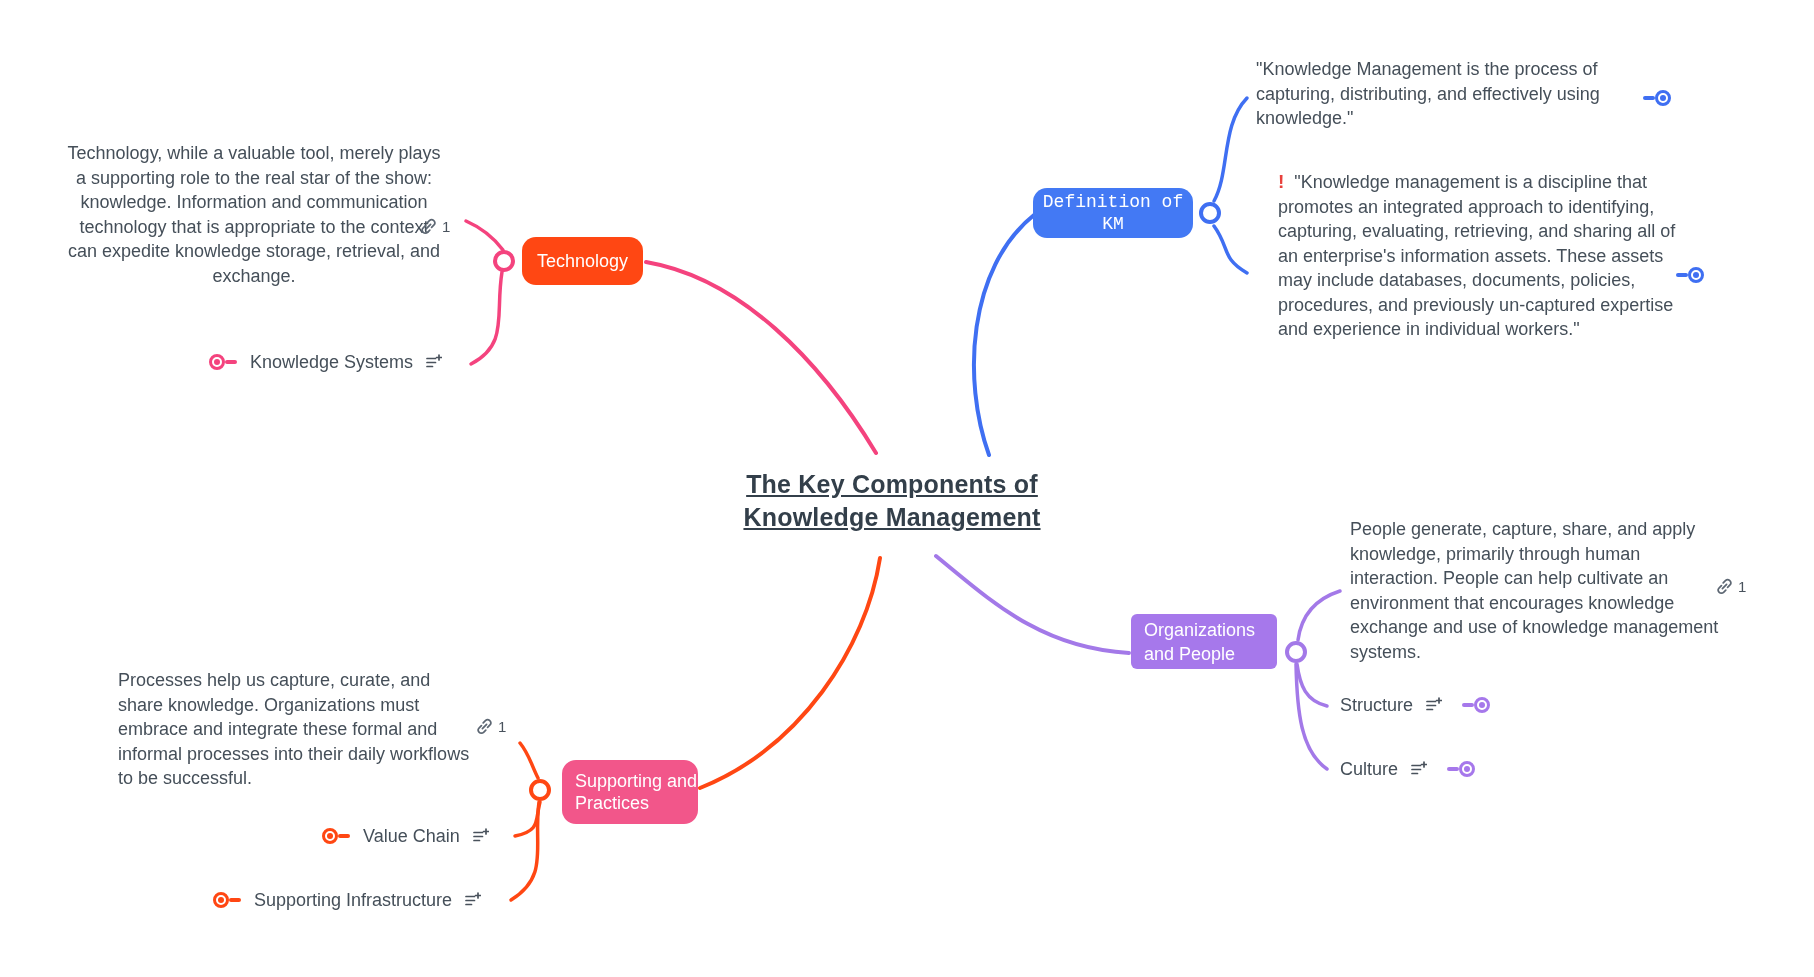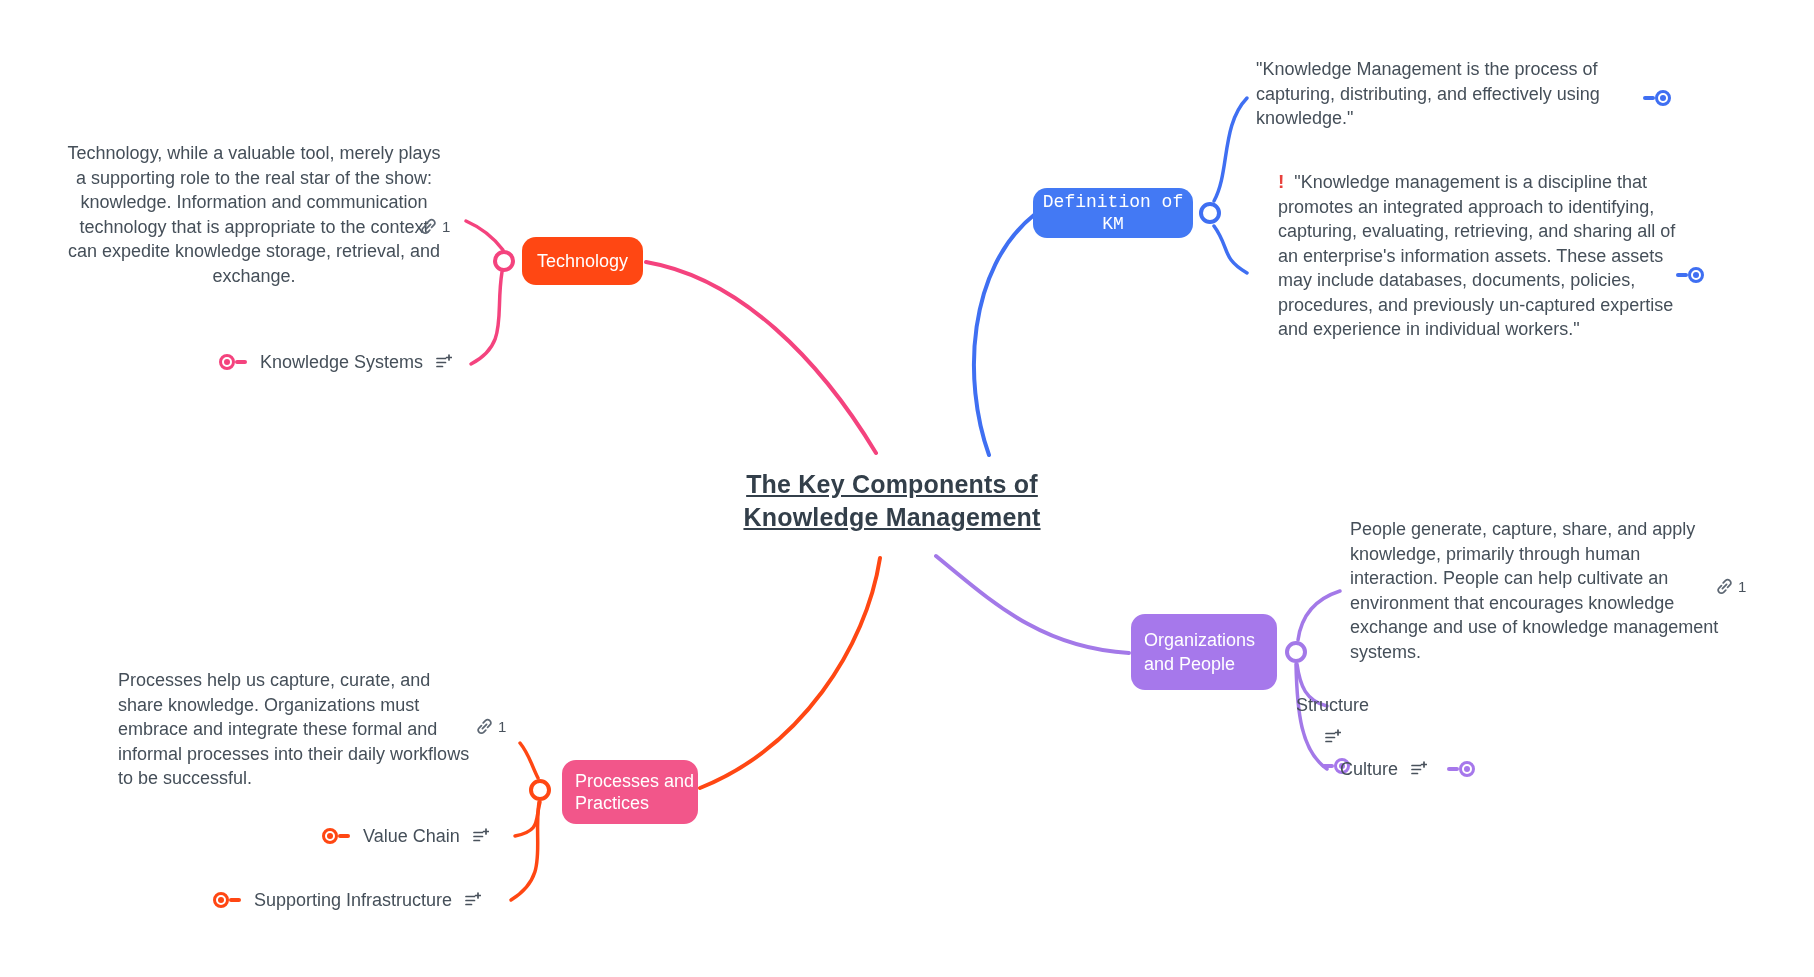--- a/index.html
+++ b/index.html
@@ -16,21 +16,21 @@
 
   .node{
     position:absolute;border-radius:14px;color:#ffffff;font-size:18px;
     display:flex;align-items:center;justify-content:center;text-align:center;
     line-height:22px;cursor:pointer;
   }
   .node.left-align{justify-content:flex-start;text-align:left;padding-left:13px;box-sizing:border-box;}
   .node-definition{left:1033px;top:188px;width:160px;height:50px;background:#4379F4;font-family:Liberation Mono, monospace;}
   .node-technology{left:522px;top:237px;width:121px;height:48px;background:#FF4713;}
   .node-processes{left:562px;top:760px;width:136px;height:64px;background:#F2568A;}
-  .node-people{left:1131px;top:614px;width:146px;height:76px;background:#A678EB;line-height:24px;}
+  .node-people{left:1131px;top:614px;width:146px;height:55px;background:#A678EB;line-height:24px;border-radius:6px;}
 
   .toggle{
     position:absolute;width:14px;height:14px;border-radius:50%;
     background:#fff;border:4px solid #000;cursor:pointer;
   }
 
   .note-block{
     position:absolute;font-size:18px;line-height:24.5px;color:#454f59;cursor:pointer;
   }
   .excl{font-weight:bold;color:#e8413c;font-size:19px;margin-right:10px;}
@@ -87,21 +87,21 @@
     </g>
   </svg>
 
   <div class="map-title">
     <div>The Key Components of</div>
     <div>Knowledge Management</div>
   </div>
 
   <div class="node node-definition">Definition of KM</div>
   <div class="node node-technology">Technology</div>
-  <div class="node node-processes left-align">Processes and Practices</div>
+  <div class="node node-processes left-align">Supporting and Practices</div>
   <div class="node node-people left-align">Organizations and People</div>
 
   <div class="toggle" style="left:1199px;top:202px;border-color:#3F6FF2;"></div>
   <div class="toggle" style="left:493px;top:250px;border-color:#F4437E;"></div>
   <div class="toggle" style="left:529px;top:779px;border-color:#FF4713;"></div>
   <div class="toggle" style="left:1285px;top:641px;border-color:#A379E8;"></div>
 
   <div class="note-block" style="left:1256px;top:57px;width:420px;">
     <span>"Knowledge Management is the process of capturing, distributing, and effectively using knowledge."</span>
   </div>
@@ -123,21 +123,21 @@
   </div>
   <div class="link-badge" style="left:420px;top:218px;">
     <svg class="chain" width="17" height="17" viewBox="0 0 17 17" fill="none" stroke="#5d6773" stroke-width="1.7" stroke-linecap="round">
       <path d="M7.2 4.9 L9.4 2.7 a3.1 3.1 0 0 1 4.4 4.4 L11.6 9.3"></path>
       <path d="M9.8 12.1 L7.6 14.3 a3.1 3.1 0 0 1 -4.4 -4.4 L5.4 7.7"></path>
       <path d="M6.4 10.6 L10.6 6.4"></path>
     </svg>
     <span>1</span>
   </div>
 
-  <div class="sub-row" style="left:219px;top:352px;">
+  <div class="sub-row" style="left:209px;top:352px;">
     <span class="dot-marker" style="color:#F4437E;">
       <span class="ring"></span>
       <span class="stub"></span>
     </span>
     <span class="sub-label">Knowledge Systems</span>
     <svg class="notes-icon" width="16" height="16" viewBox="0 0 16 16">
       <g stroke="#49525c" stroke-width="1.7" stroke-linecap="round">
         <line x1="1" y1="4.5" x2="9.5" y2="4.5"></line>
           <line x1="1" y1="8.5" x2="9.5" y2="8.5"></line>
           <line x1="1" y1="12.5" x2="6.5" y2="12.5"></line>
@@ -198,21 +198,21 @@
   </div>
   <div class="link-badge" style="left:1716px;top:578px;">
     <svg class="chain" width="17" height="17" viewBox="0 0 17 17" fill="none" stroke="#5d6773" stroke-width="1.7" stroke-linecap="round">
       <path d="M7.2 4.9 L9.4 2.7 a3.1 3.1 0 0 1 4.4 4.4 L11.6 9.3"></path>
       <path d="M9.8 12.1 L7.6 14.3 a3.1 3.1 0 0 1 -4.4 -4.4 L5.4 7.7"></path>
       <path d="M6.4 10.6 L10.6 6.4"></path>
     </svg>
     <span>1</span>
   </div>
 
-  <div class="sub-row" style="left:1296px;top:695px;flex-direction:column;">
+  <div class="sub-row" style="left:1340px;top:695px;">
     <span class="sub-label">Structure</span>
     <svg class="notes-icon" width="16" height="16" viewBox="0 0 16 16">
       <g stroke="#49525c" stroke-width="1.7" stroke-linecap="round">
         <line x1="1" y1="4.5" x2="9.5" y2="4.5"></line>
           <line x1="1" y1="8.5" x2="9.5" y2="8.5"></line>
           <line x1="1" y1="12.5" x2="6.5" y2="12.5"></line>
         <line x1="13" y1="1" x2="13" y2="6"></line>
           <line x1="10.5" y1="3.5" x2="15.5" y2="3.5"></line>
       </g>
     </svg>

